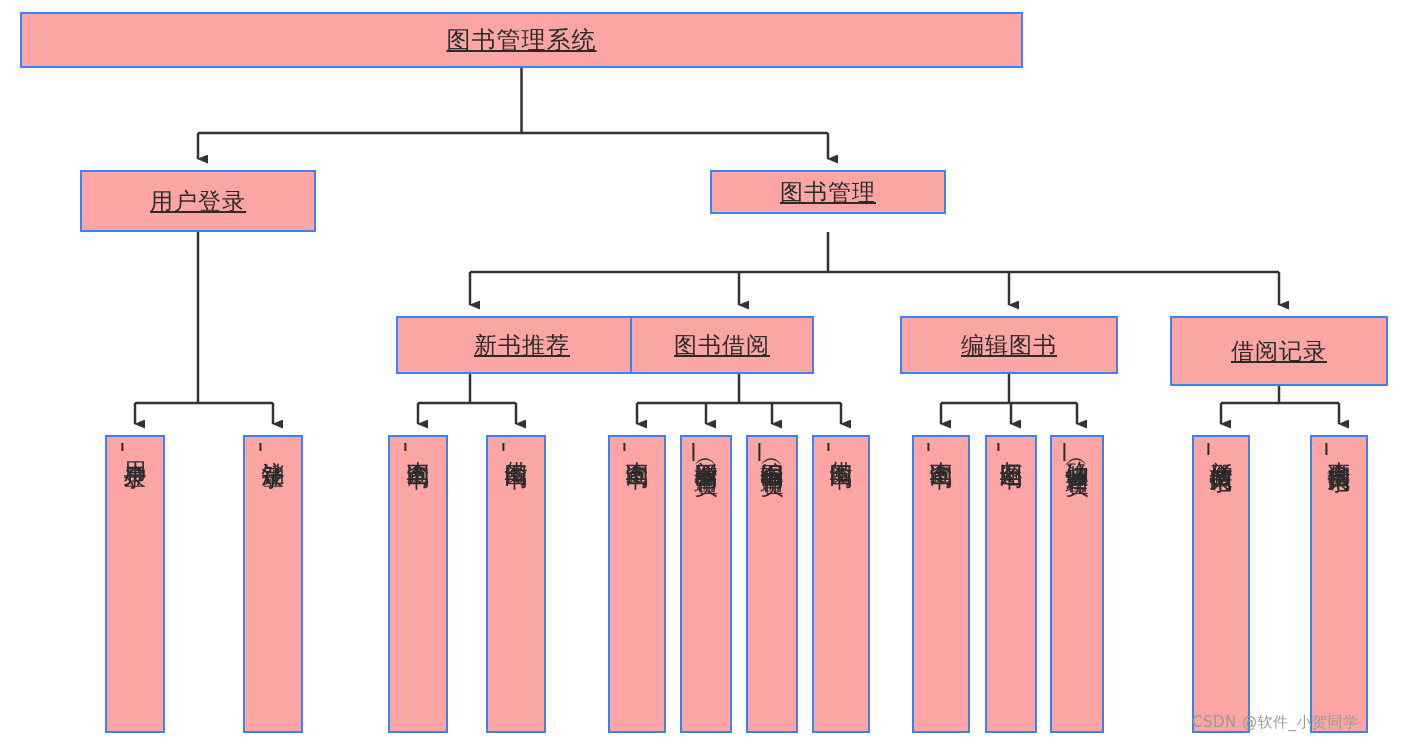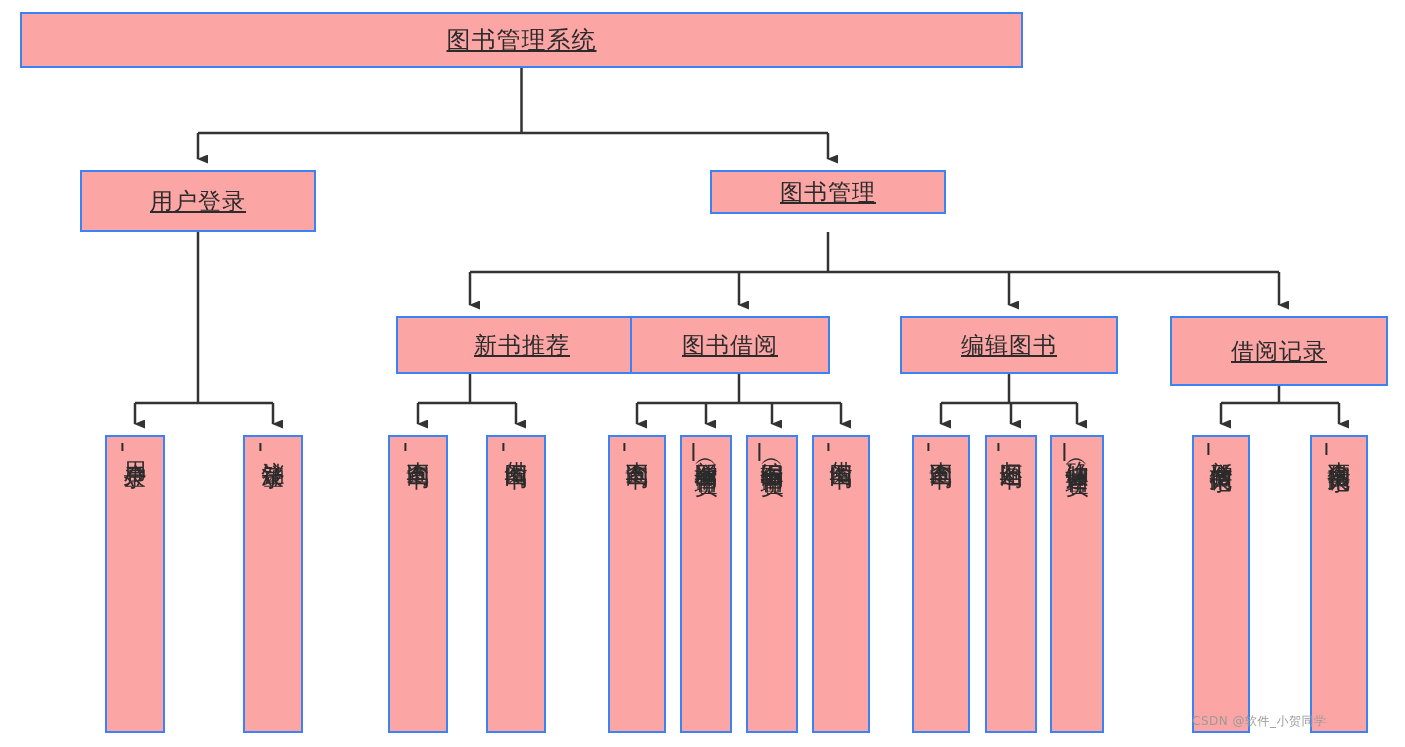--- a/index.html
+++ b/index.html
@@ -56,21 +56,21 @@
     letter-spacing: 2px;
     white-space: nowrap;
   }
   .node.horiz .hlabel {
     white-space: nowrap;
   }
   #watermark {
     position: absolute;
     left: 1192px;
     top: 713px;
-    font-size: 12px;
+    font-size: 15px;
     color: #9a9a9a;
     white-space: nowrap;
     letter-spacing: 0.5px;
   }
 </style>
 </head>
 <body>
 
 <div id="diagram-root">
 
@@ -121,21 +121,21 @@
       </div>
       <div class="node horiz" style="left: 80px; top: 170px; width: 236px; height: 62px;">
         <span class="hlabel">用户登录</span>
       </div>
       <div class="node horiz" style="left: 710px; top: 170px; width: 236px; height: 44px;">
         <span class="hlabel">图书管理</span>
       </div>
       <div class="node horiz" style="left: 370px; top: 316px; width: 252px; height: 58px; margin-left: 26px;">
         <span class="hlabel">新书推荐</span>
       </div>
-      <div class="node horiz" style="left: 630px; top: 316px; width: 200px; height: 58px;">
+      <div class="node horiz" style="left: 630px; top: 316px; width: 184px; height: 58px;">
         <span class="hlabel">图书借阅</span>
       </div>
       <div class="node horiz" style="left: 900px; top: 316px; width: 218px; height: 58px;">
         <span class="hlabel">编辑图书</span>
       </div>
       <div class="node horiz" style="left: 1170px; top: 316px; width: 218px; height: 70px;">
         <span class="hlabel">借阅记录</span>
       </div>
       <div class="node vert" style="left: 105px; top: 435px; width: 60px; height: 298px;">
         <span class="vlabel">用户登录</span>

